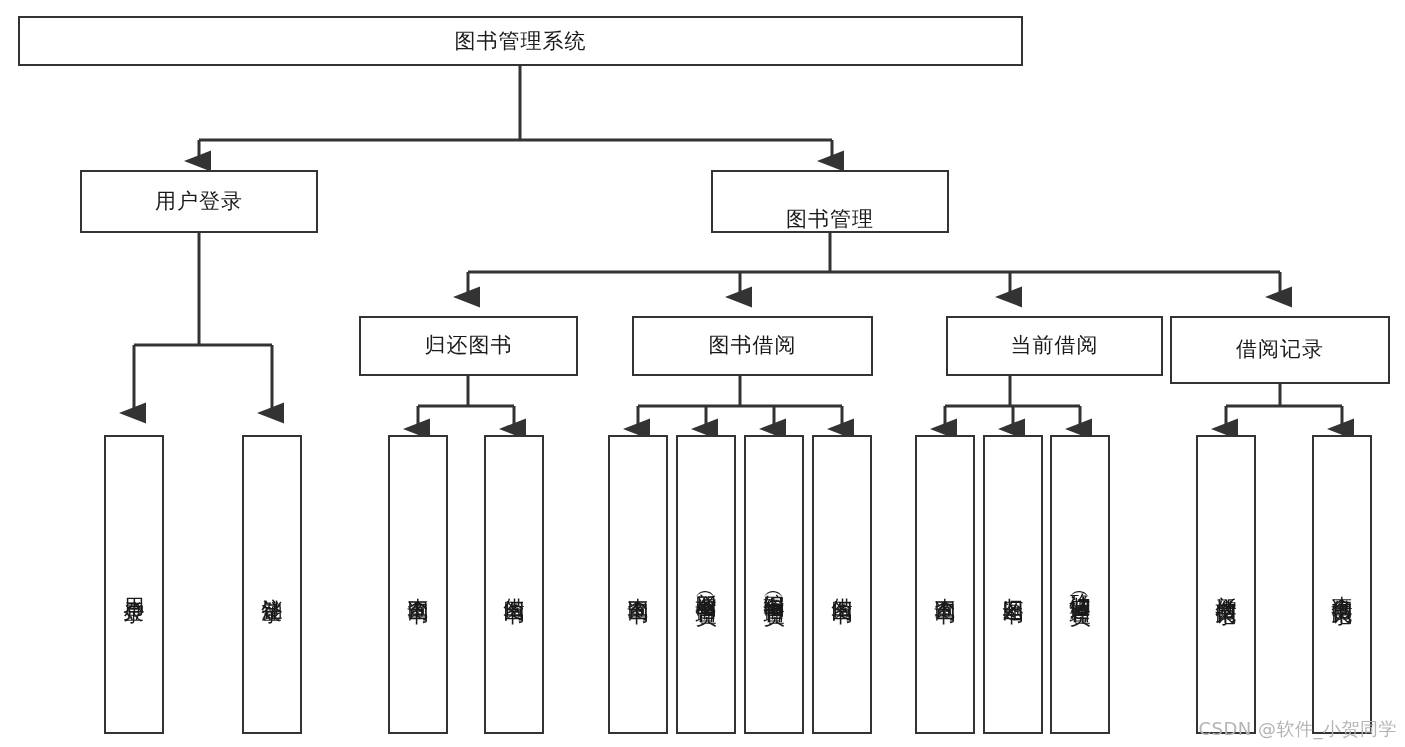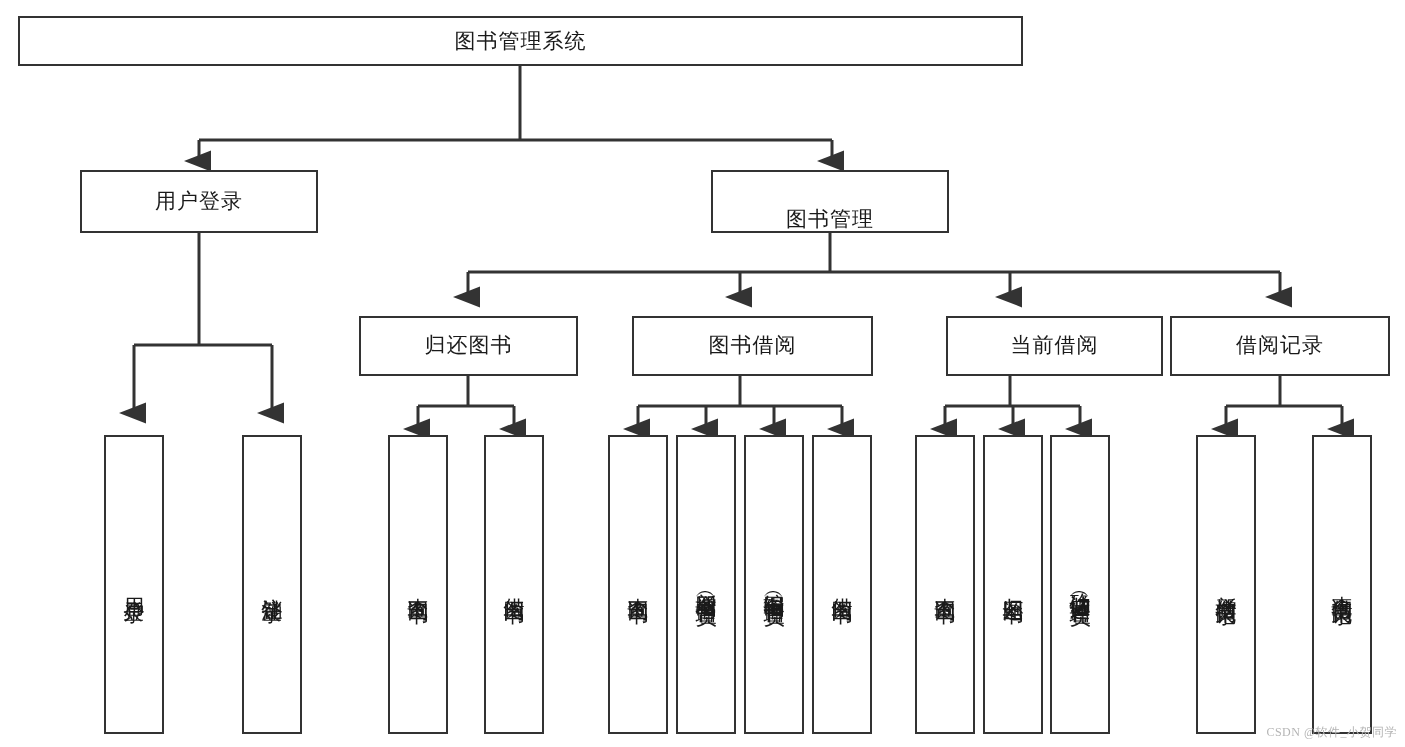--- a/index.html
+++ b/index.html
@@ -56,26 +56,25 @@
   }
   .node-v .vtext {
     writing-mode: vertical-rl;
     text-orientation: upright;
     display: block;
   }
   .watermark {
     position: absolute;
     right: 8px;
     bottom: 6px;
-    font-size: 12px;
+    font-size: 18px;
     color: #b4b4b4;
     z-index: 5;
     white-space: nowrap;
     letter-spacing: 0.5px;
-    font-family: Liberation Serif, serif;
   }
 </style>
 </head>
 <body>
 
 <div id="canvas">
 
   <svg id="wires" viewBox="0 0 1405 747">
     <defs>
       <marker id="arw" markerWidth="10" markerHeight="10" refX="3.2" refY="4" orient="auto" markerUnits="strokeWidth">
@@ -143,21 +142,21 @@
   </div>
 
   <div class="node node-h" style="left:632px; top:316px; width:241px; height:60px;">
     <span>图书借阅</span>
   </div>
 
   <div class="node node-h" style="left:926px; top:316px; width:217px; height:60px;margin-left:20px;">
     <span>当前借阅</span>
   </div>
 
-  <div class="node node-h" style="left:1170px; top:316px; width:220px; height:60px;">
+  <div class="node node-h" style="left:1170px; top:316px; width:220px; height:68px;">
     <span>借阅记录</span>
   </div>
 
   <div class="node node-v" style="left:104px; top:435px; width:60px; height:299px;">
     <span class="vtext">用户登录</span>
   </div>
 
   <div class="node node-v" style="left:242px; top:435px; width:60px; height:299px;">
     <span class="vtext">注销登录</span>
   </div>

